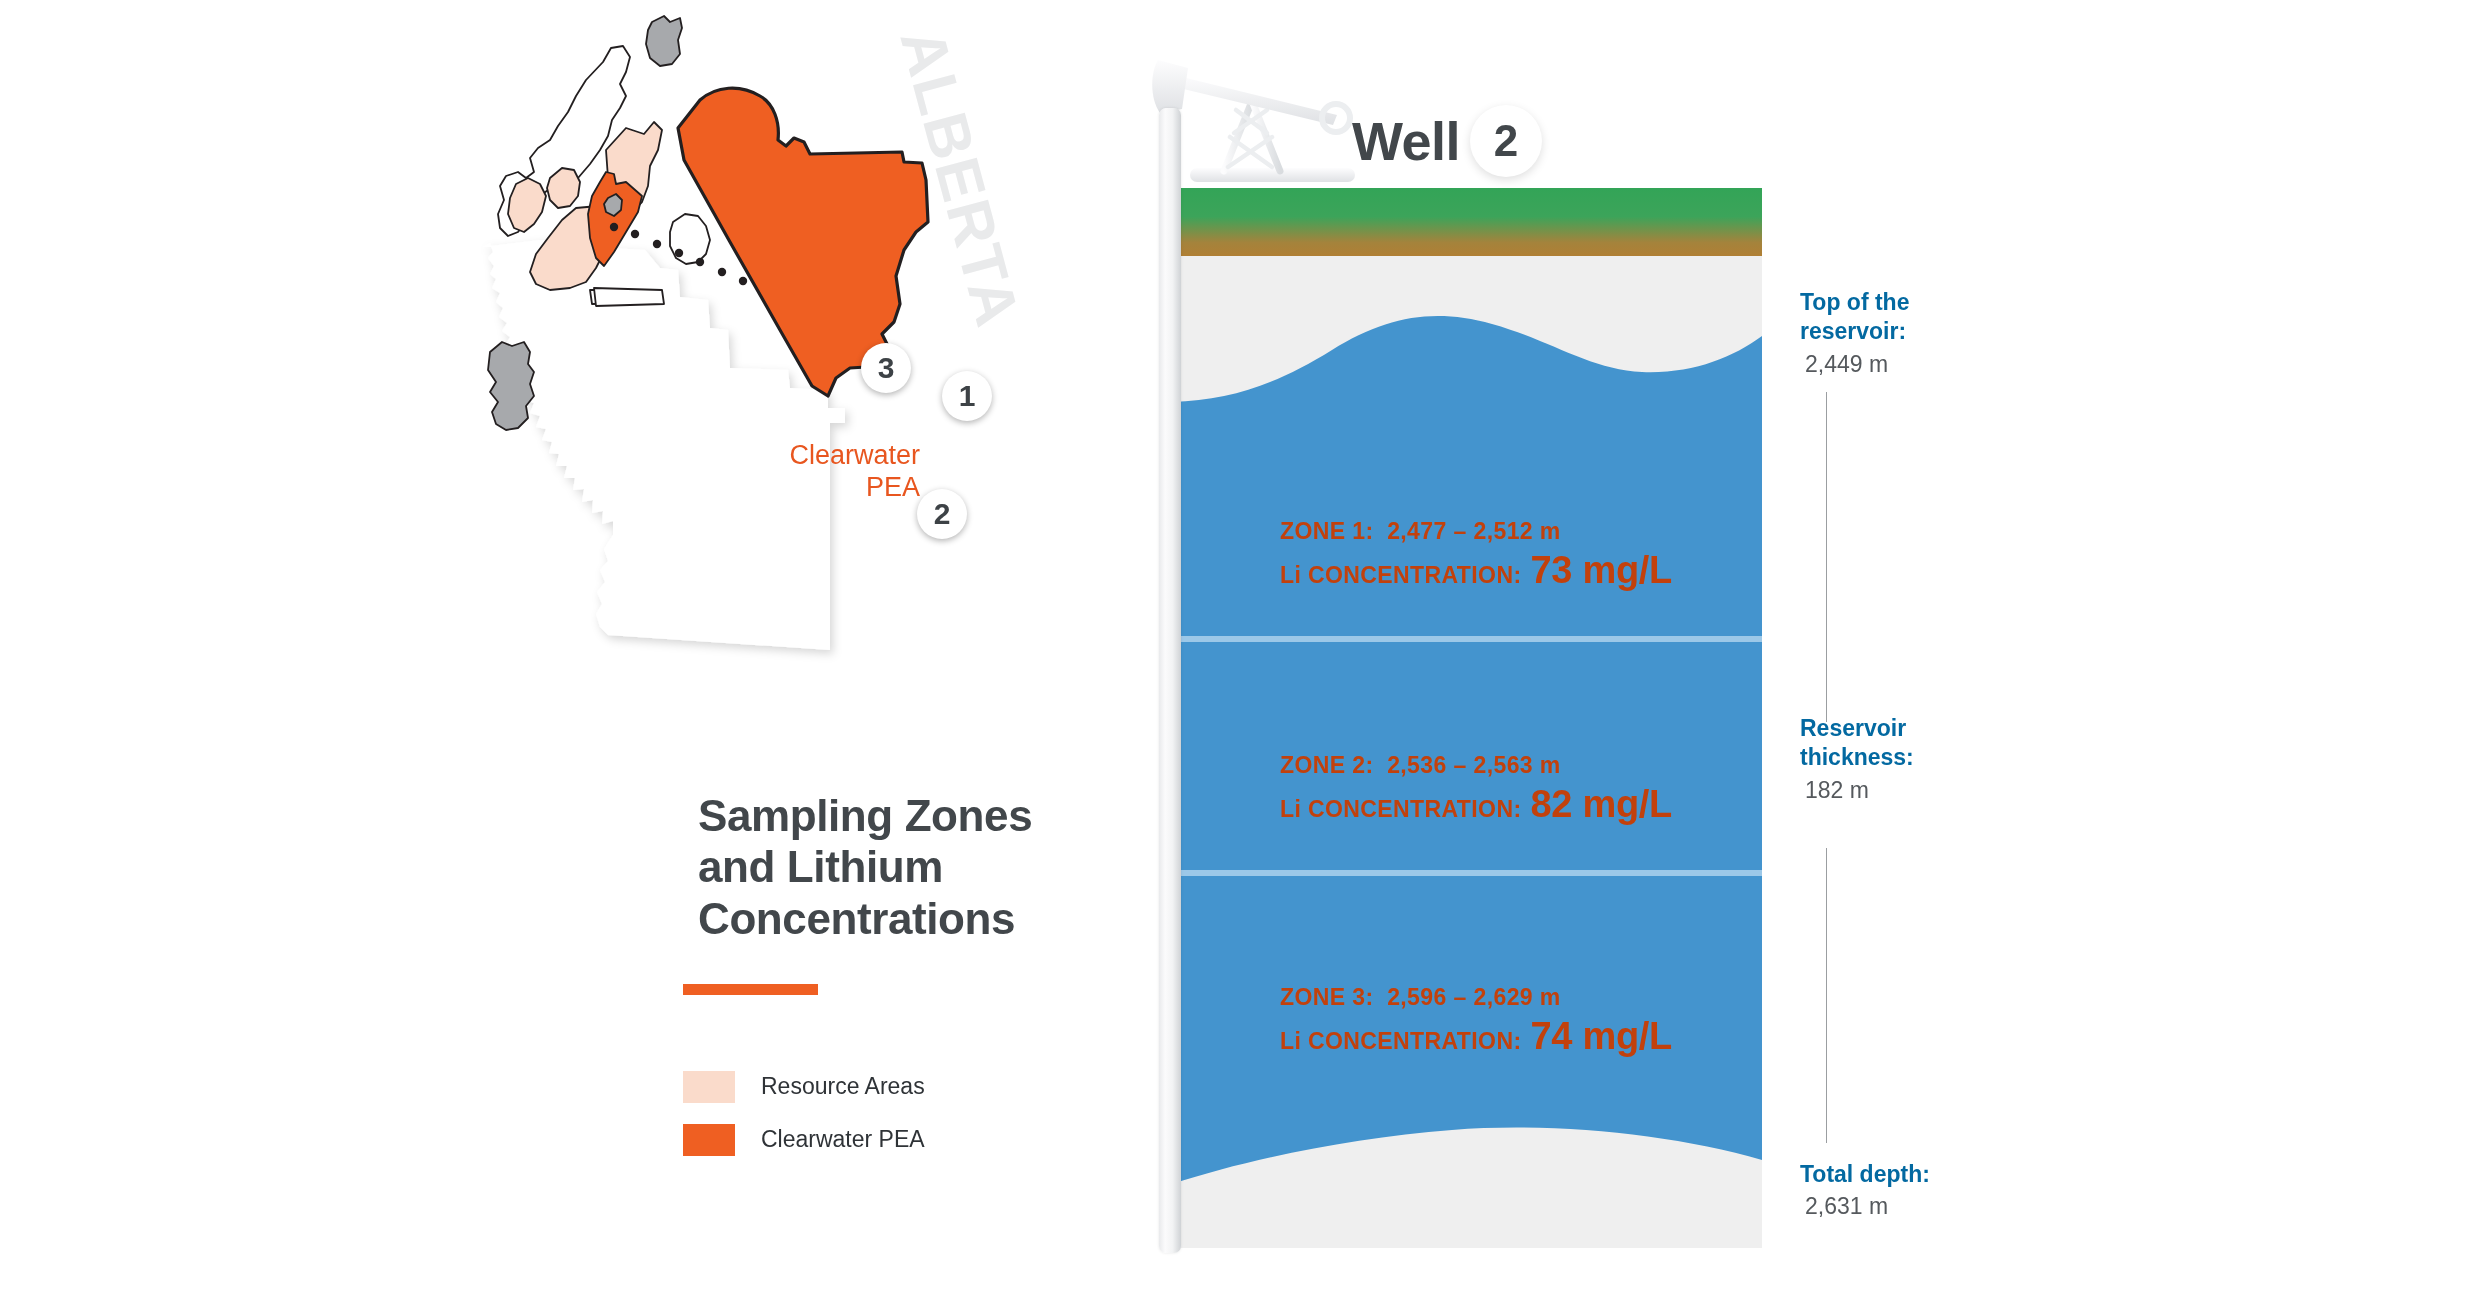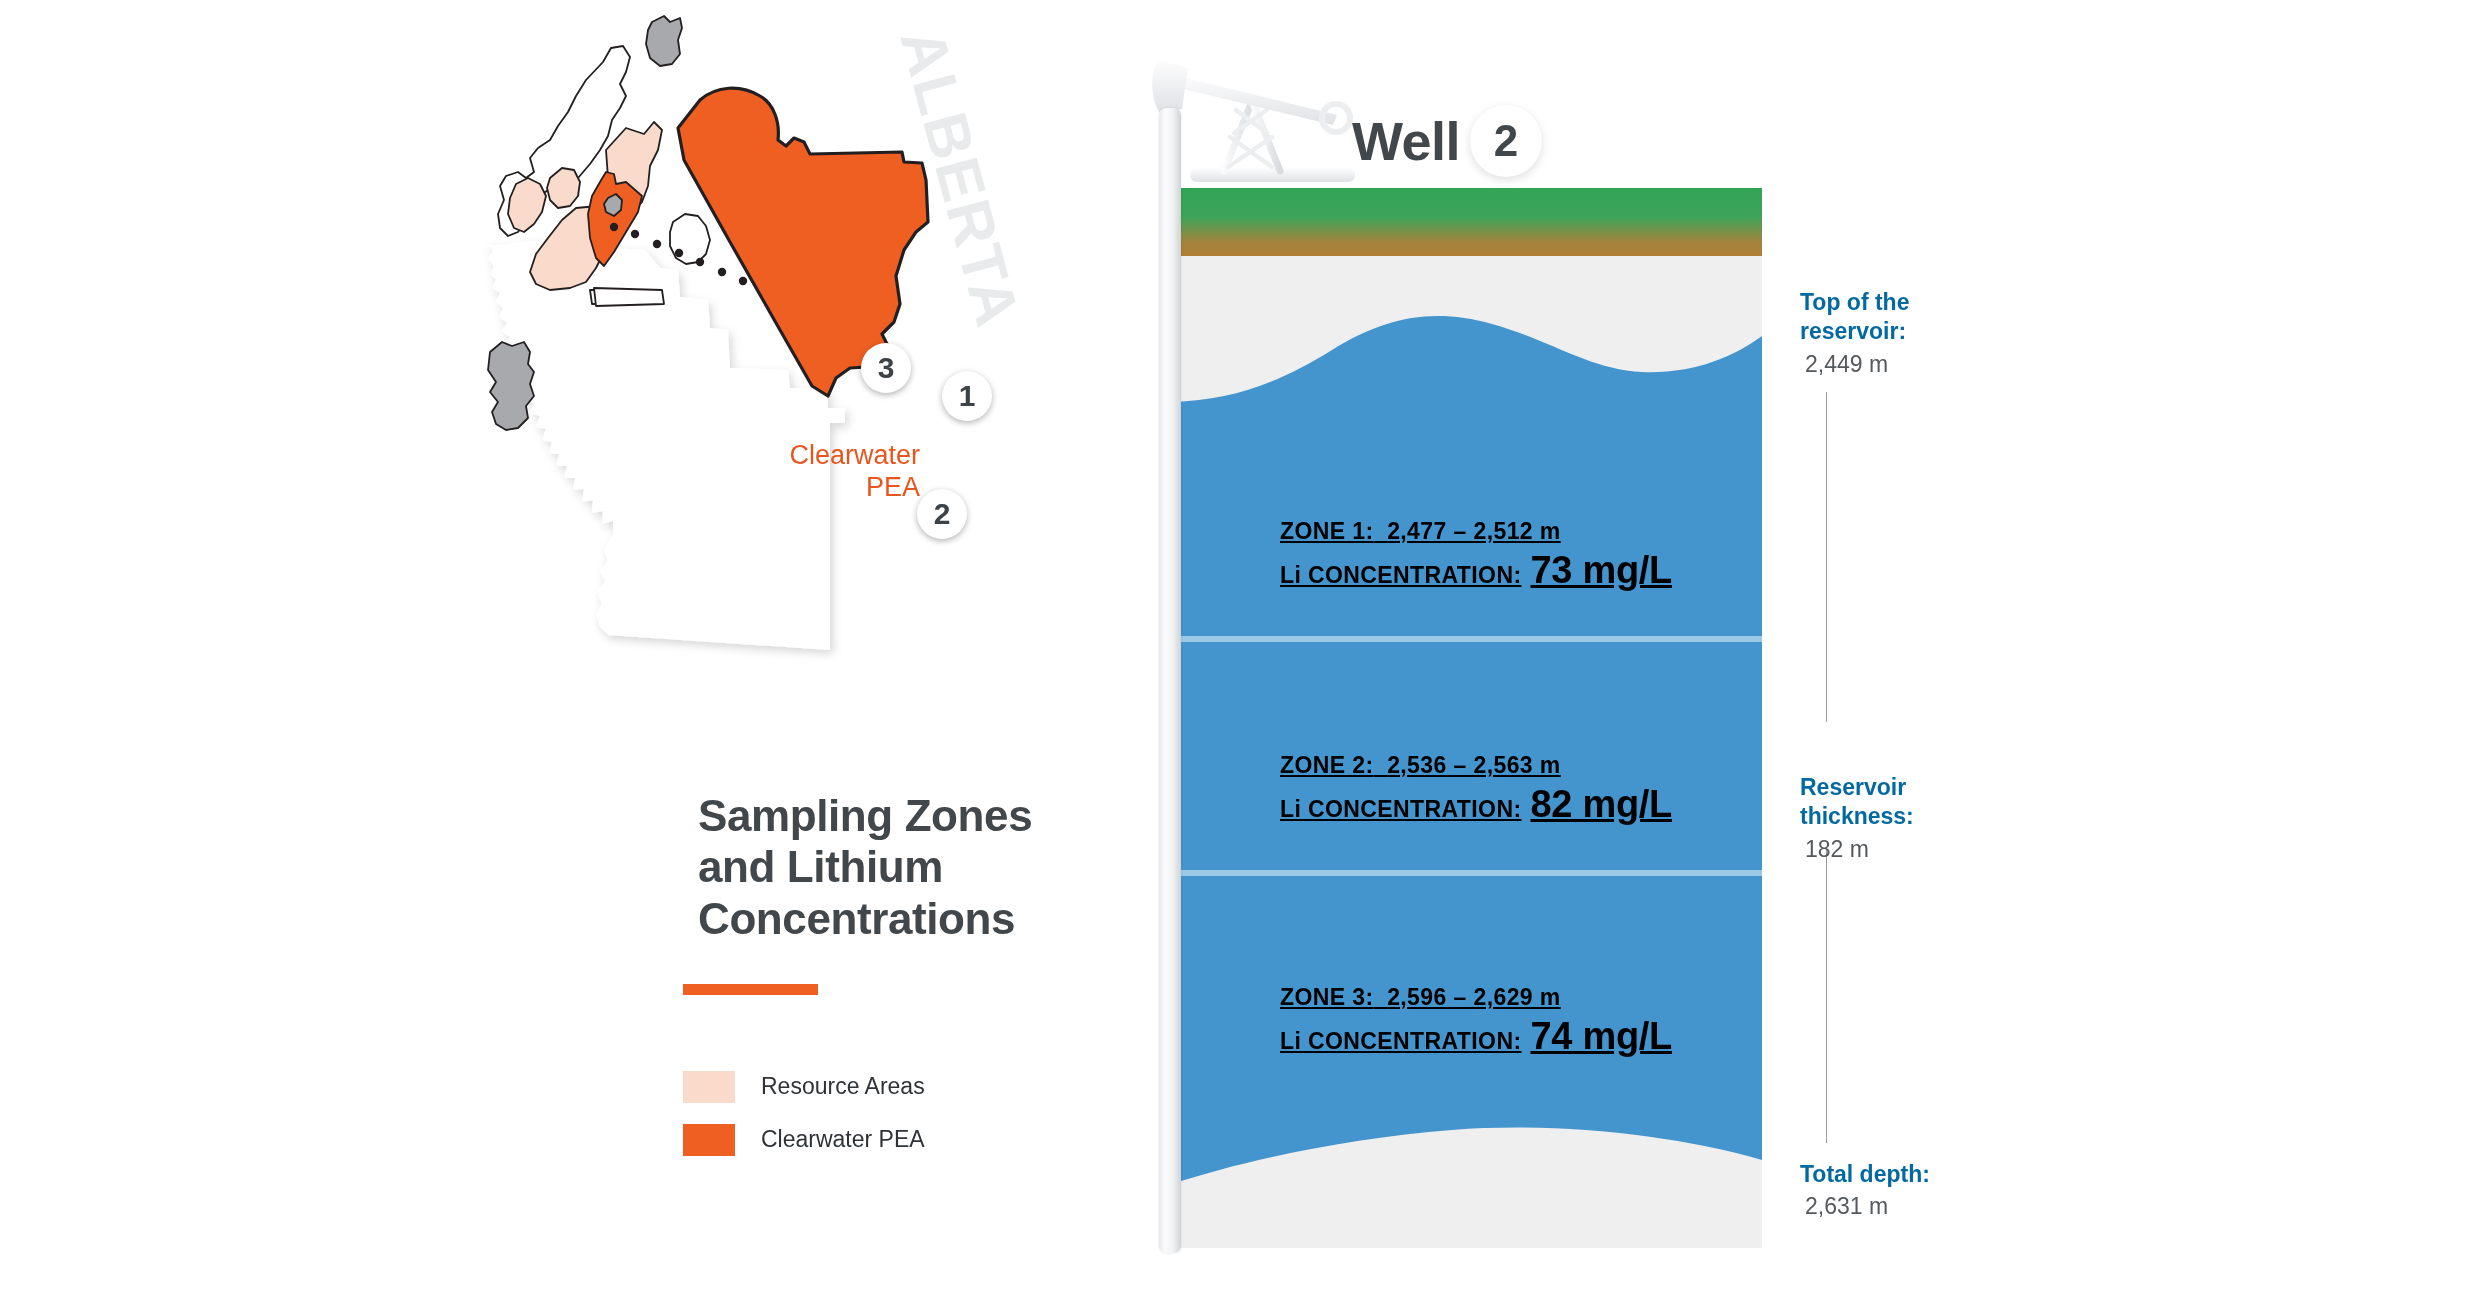--- a/index.html
+++ b/index.html
@@ -65,36 +65,36 @@
   #column{position:absolute;left:1172px;top:188px;width:590px;height:1060px;}
   #column-svg{position:absolute;left:0;top:0;}
 
   #pipe{
     position:absolute;left:1159px;top:108px;width:22px;height:1145px;
     border-radius:7px;
     background:linear-gradient(to right,#e9eaec 0%,#fbfbfc 28%,#f2f3f4 62%,#cfd2d5 100%);
     box-shadow:0 0 3px rgba(0,0,0,.10);
   }
 
-  .zone-text{position:absolute;color:#000000;white-space:nowrap;text-decoration:underline;}
+  .zone-text{position:absolute;color:#c2410c;white-space:nowrap;}
   .zone-line1{font-size:23px;font-weight:bold;letter-spacing:.4px;}
   .zone-line2{display:flex;align-items:baseline;margin-top:4px;}
   .zone-l2-label{font-size:23px;font-weight:bold;letter-spacing:.4px;}
   .zone-l2-value{font-size:38px;font-weight:bold;margin-left:9px;letter-spacing:-.3px;}
 
   #zone-text-1{left:1280px;top:518px;}
   #zone-text-2{left:1280px;top:752px;}
   #zone-text-3{left:1280px;top:984px;}
 
   
   .annot{position:absolute;width:240px;}
   .annot-title{font-size:23px;font-weight:bold;color:#0369a1;line-height:1.28;}
   .annot-value{font-size:23px;color:#55595d;line-height:1.28;margin-top:3px;padding-left:5px;}
   #annot-top{left:1800px;top:288px;}
-  #annot-thickness{left:1800px;top:773px;}
+  #annot-thickness{left:1800px;top:714px;}
   #annot-depth{left:1800px;top:1160px;}
   .leader{position:absolute;width:1px;background:#9b9ea1;}
   #leader-1{left:1826px;top:392px;height:330px;}
   #leader-2{left:1826px;top:848px;height:295px;}
 </style>
 </head>
 <body>
 
 <div class="stage">
 

